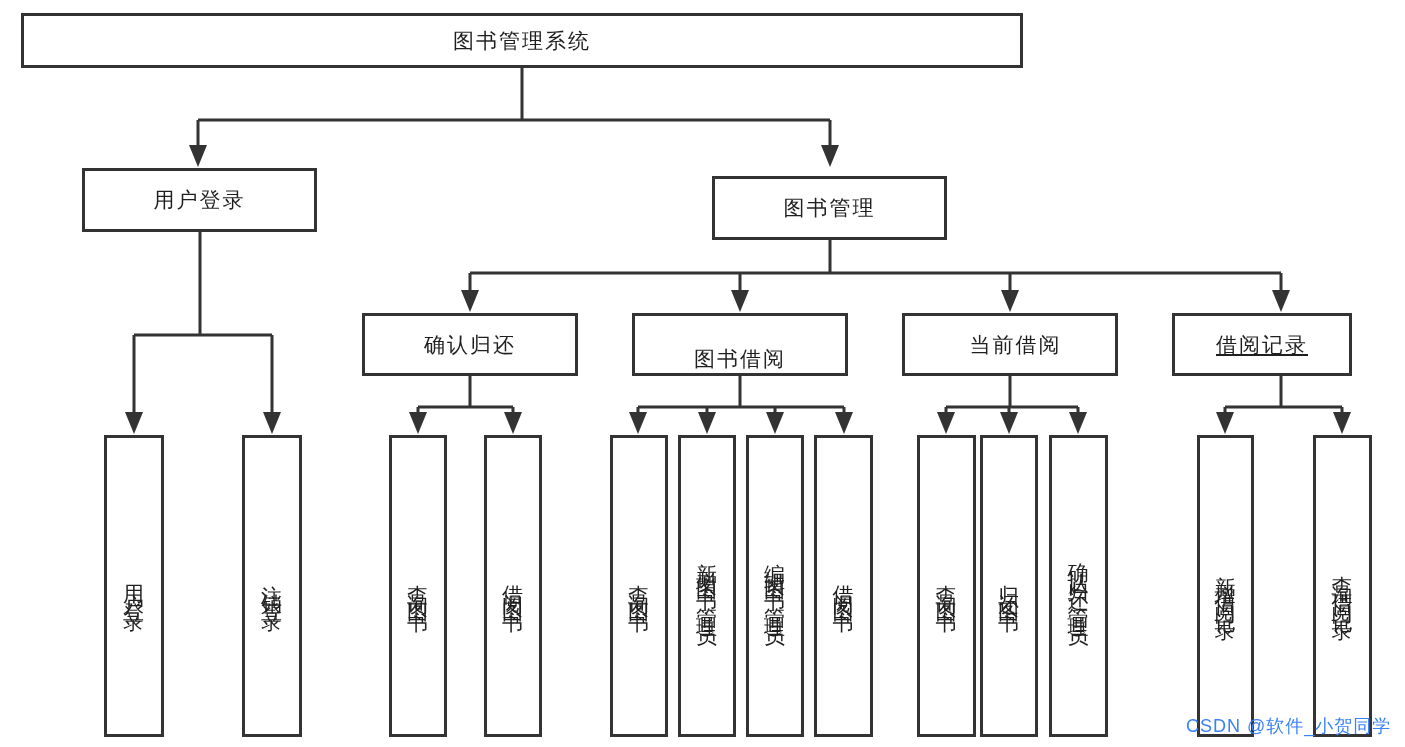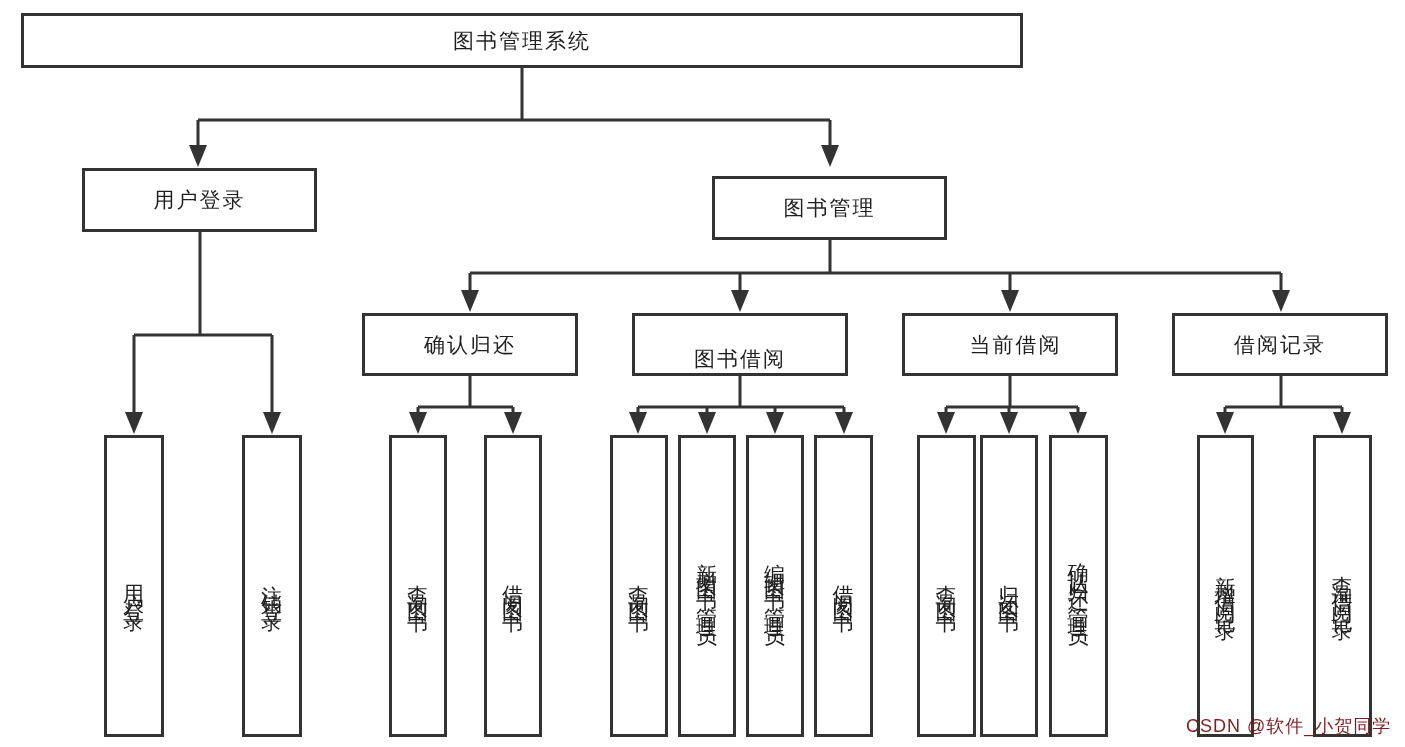--- a/index.html
+++ b/index.html
@@ -36,21 +36,21 @@
     text-orientation: mixed;
     font-size: 21px;
     letter-spacing: 9px;
     line-height: 1;
   }
   .watermark {
     position: absolute;
     left: 1186px;
     top: 714px;
     font-size: 18px;
-    color: #7f1d1d;
+    color: #3b82f6;
     letter-spacing: 1px;
     white-space: nowrap;
   }
 </style>
 </head>
 <body>
 
 <div class="stage">
 
   <svg class="wires" viewBox="0 0 1405 747" xmlns="http://www.w3.org/2000/svg">
@@ -130,21 +130,21 @@
 
   <div class="box h" style="left:362px; top:313px; width:216px; height:63px;">
     <span>确认归还</span>
   </div>
   <div class="box h" style="left:632px; top:313px; width:216px; height:63px;align-items:flex-end;">
     <span>图书借阅</span>
   </div>
   <div class="box h" style="left:902px; top:313px; width:216px; height:63px;padding-left:11px;">
     <span>当前借阅</span>
   </div>
-  <div class="box h" style="left:1172px; top:313px; width:216px; height:63px;">
+  <div class="box h" style="left:1172px; top:313px; width:180px; height:63px;text-decoration:underline;">
     <span>借阅记录</span>
   </div>
 
   <div class="box v" style="left:104px; top:435px; width:60px; height:302px;">
     <span>用户登录</span>
   </div>
   <div class="box v" style="left:242px; top:435px; width:60px; height:302px;">
     <span>注销登录</span>
   </div>
 

